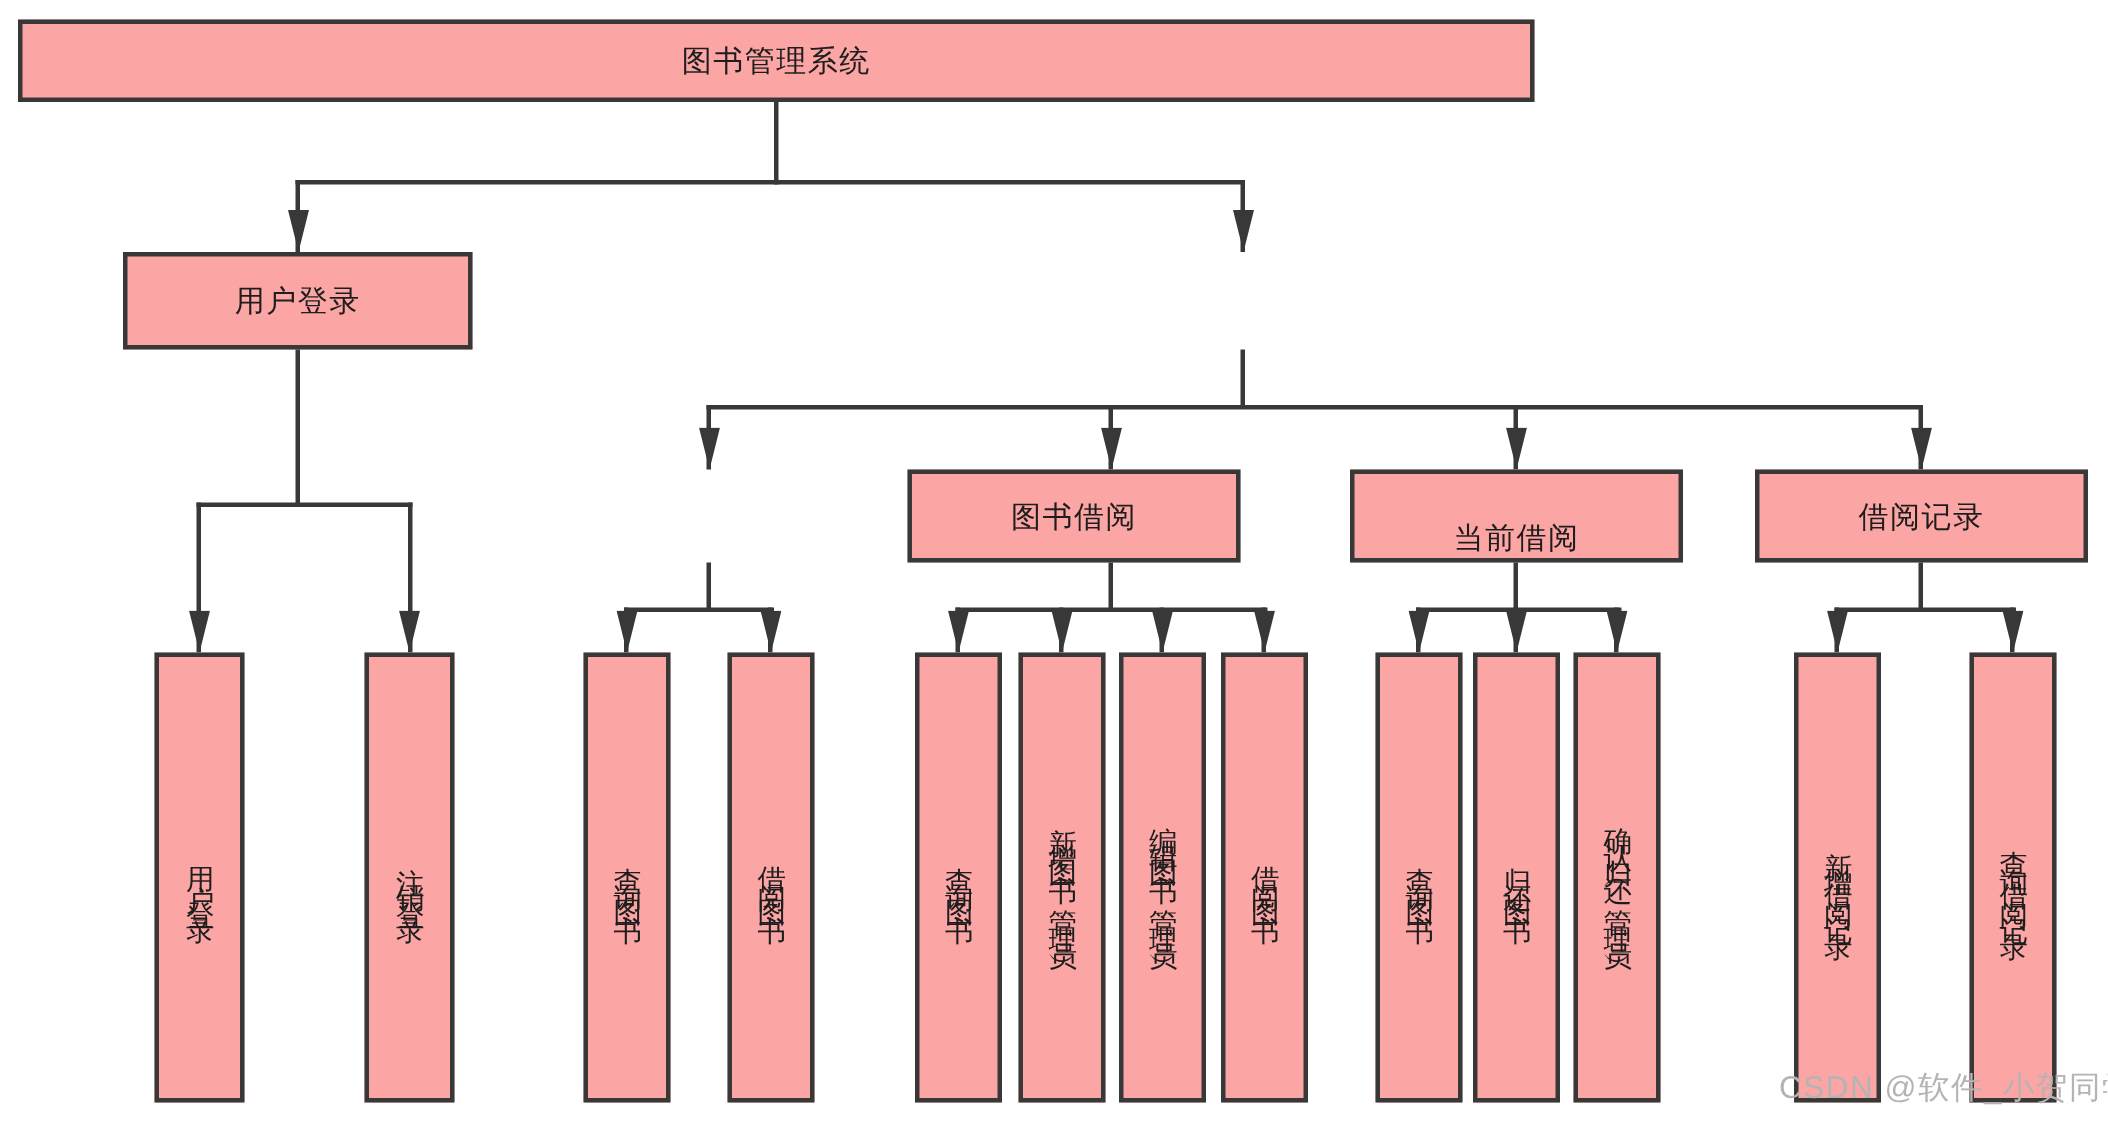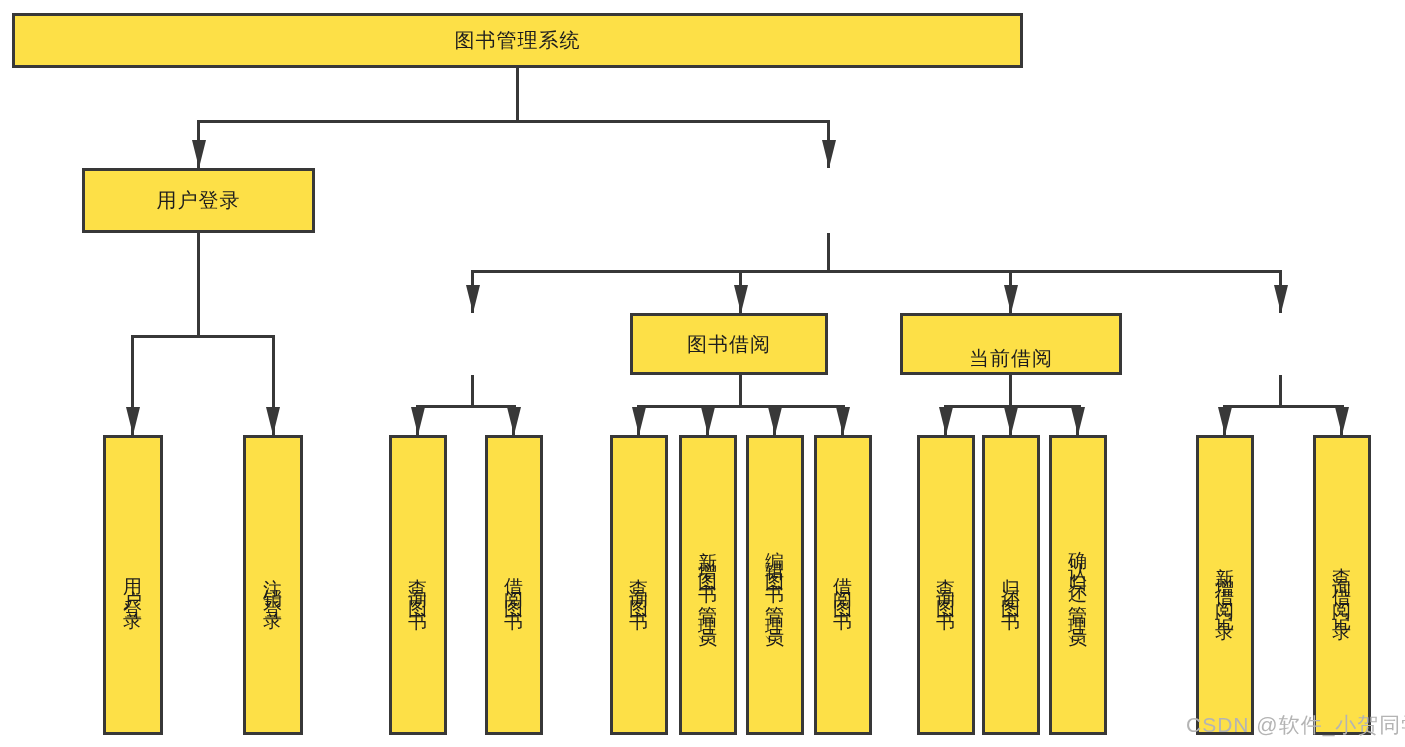--- a/index.html
+++ b/index.html
@@ -11,21 +11,21 @@
     position:relative;
     width:1405px;
     height:747px;
     background:#ffffff;
     overflow:hidden;
   }
   .box{
     position:absolute;
     box-sizing:border-box;
     border:3px solid #383838;
-    background:#fde047;
+    background:#fca5a5;
     display:flex;
     align-items:center;
     justify-content:center;
     color:#1d1d1d;
     font-size:20px;
     letter-spacing:1px;
   }
   .leaf .vtext{
     writing-mode:vertical-rl;
     text-orientation:mixed;
@@ -83,25 +83,28 @@
   <div class="hline" style="left:471px;top:270px;width:811px;"></div>
   <div class="vline" style="left:471px;top:270px;height:43px;"></div>
   <div class="vline" style="left:739px;top:270px;height:43px;"></div>
   <div class="vline" style="left:1009px;top:270px;height:43px;"></div>
   <div class="vline" style="left:1279px;top:270px;height:43px;"></div>
   <div class="arrow" style="left:466px;top:285px;"></div>
   <div class="arrow" style="left:734px;top:285px;"></div>
   <div class="arrow" style="left:1004px;top:285px;"></div>
   <div class="arrow" style="left:1274px;top:285px;"></div>
 
-  <div class="box" style="left:630px;top:313px;width:198px;height:62px;align-items:center;">
+  <div class="box" style="left:605px;top:313px;width:222px;height:62px;align-items:center;">
     <span>图书借阅</span>
   </div>
   <div class="box" style="left:900px;top:313px;width:222px;height:62px;align-items:flex-end;">
     <span>当前借阅</span>
+  </div>
+  <div class="box" style="left:1170px;top:313px;width:222px;height:62px;">
+    <span>借阅记录</span>
   </div>
 
   <div class="vline" style="left:471px;top:375px;height:33px;"></div>
   <div class="hline" style="left:416px;top:405px;width:100px;"></div>
   <div class="vline" style="left:416px;top:405px;height:30px;"></div>
   <div class="vline" style="left:512px;top:405px;height:30px;"></div>
   <div class="arrow" style="left:411px;top:407px;"></div>
   <div class="arrow" style="left:507px;top:407px;"></div>
 
   <div class="vline" style="left:739px;top:375px;height:33px;"></div>

